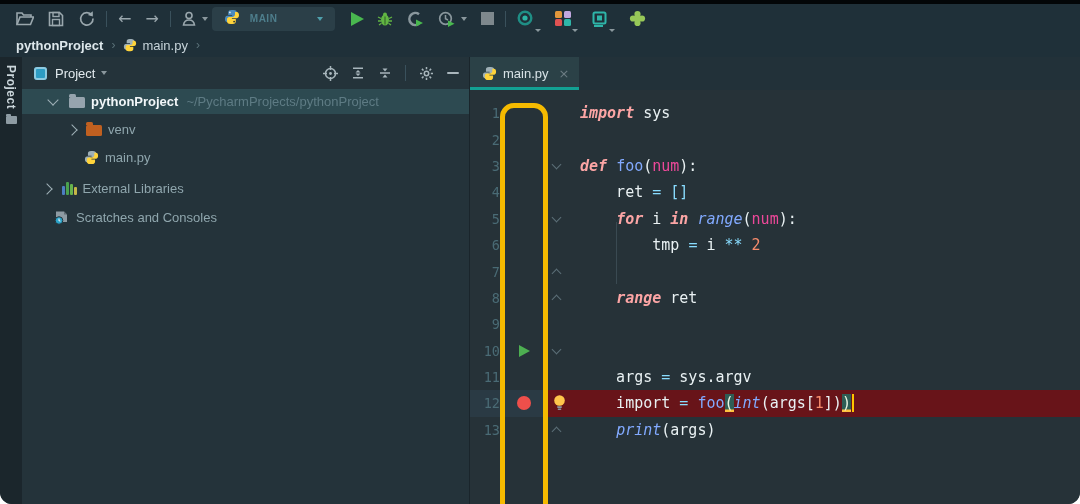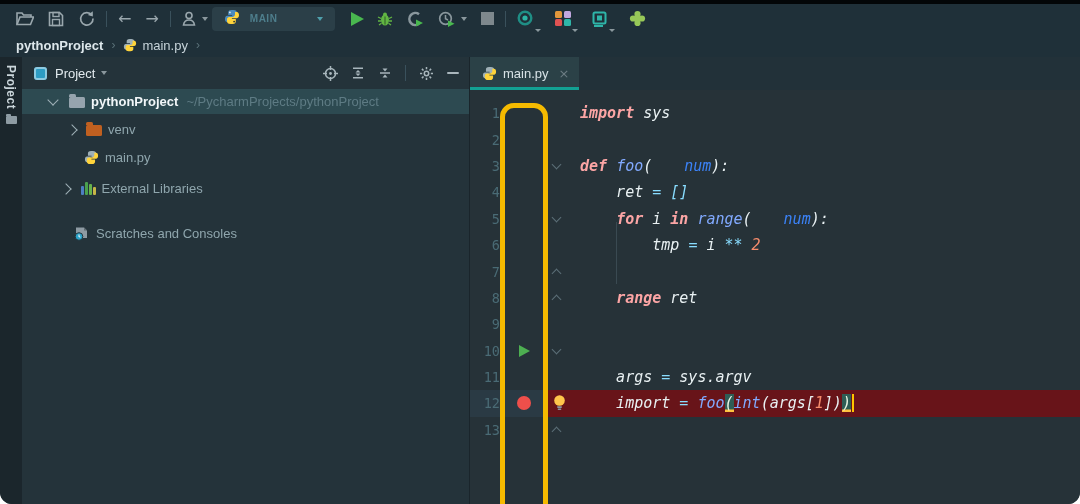--- a/index.html
+++ b/index.html
@@ -66,25 +66,25 @@
   .tab .underline{position:absolute;left:0;right:0;bottom:0;height:3px;background:#12A193;}
   .tab .close{color:#6D7D84;font-size:13px;margin-left:4px;font-family:"DejaVu Sans",sans-serif;}
   .editor-body{position:relative;flex:1;overflow:hidden;font-family:"DejaVu Sans Mono",monospace;font-size:15px;}
   .code{position:absolute;top:10px;left:0;right:0;}
   .code-line{display:flex;height:26.4px;position:relative;}
   .gut{display:flex;width:78px;flex-shrink:0;align-items:center;}
   .gut .num{width:30px;text-align:right;color:#4A6B75;font-size:13.5px;}
   .gut .ic{width:48px;display:flex;justify-content:center;align-items:center;}
   .foldc{width:16px;flex-shrink:0;display:flex;justify-content:center;align-items:center;}
   .content{flex:1;padding-left:16px;display:flex;align-items:center;min-width:0;}
-  .tok{white-space:pre;font-style:italic;}
+  .tok{white-space:pre;}
   .kw{color:#fca5a5;font-style:italic;font-weight:bold;}
   .fn{color:#82AAFF;}
   .fnc{color:#82AAFF;font-style:italic;}
-  .prm{color:#3b82f6;margin-left:32px;}
+  .prm{color:#ec4899;}
   .num-tok{color:#F78C6C;}
   .op{color:#89DDFF;}
   .str{color:#C3E88D;}
   .txt{color:#E9F1F3;}
   .paren{color:#EAF5E2;background:#2E5D55;box-shadow:inset 0 -2.5px 0 #FFC23E;}
   .cursor{display:inline-block;width:2.5px;height:18px;background:#FFC400;margin-left:1px;vertical-align:middle;}
   .bp-line .gut{background:#2A3A44;}
   .bp-line .foldc,.bp-line .content{background:#681419;}
   .run-tri{width:0;height:0;border-left:11px solid #4DAF51;border-top:6.5px solid transparent;border-bottom:6.5px solid transparent;}
   .bp-dot{width:14px;height:14px;border-radius:50%;background:#EE4F4B;}
@@ -282,31 +282,31 @@
           <div class="folder f-orange" style="margin-left:4px"></div>
           <span>venv</span>
         </div>
         <div class="trow" style="padding-left:62px;margin-top:3px">
           <svg width="15" height="15" viewBox="0 0 16 16">
               <path d="M7.6 1C4.9 1 4.2 2.3 4.2 3.8V6h3.9v.8H3.2C1.7 6.8 1 8.2 1 9.9s.7 3.1 2.2 3.1H5v-2.3C5 9.2 6.2 8 7.7 8h3.1c1.2 0 2.2-1 2.2-2.2V3.8C13 2.3 11.9 1 9.5 1z" fill="#9FB0B7"></path>
               <path d="M8.4 15c2.7 0 3.4-1.3 3.4-2.8V10H7.9v-.8h4.9c1.5 0 2.2-1.4 2.2-3.1S14.3 3 12.8 3H11v2.3C11 6.8 9.8 8 8.3 8H5.2C4 8 3 9 3 10.2v2C3 13.7 4.1 15 6.5 15z" fill="#FFD43B"></path>
             </svg>
           <span>main.py</span>
         </div>
-        <div class="trow" style="padding-left:40px;margin-top:6px">
+        <div class="trow" style="padding-left:21px;margin-top:6px">
           <div class="chev right"></div>
           <div class="bars" style="margin-left:5px">
             <div style="height:9px;background:#4D7EC2"></div>
               <div style="height:13px;background:#4AA14E"></div>
               <div style="height:11px;background:#67B34D"></div>
               <div style="height:8px;background:#C6B647"></div>
           </div>
           <span>External Libraries</span>
         </div>
-        <div class="trow" style="padding-left:52px;margin-top:20px">
+        <div class="trow" style="padding-left:32px;margin-top:4px">
           <svg width="16" height="15" viewBox="0 0 16 15">
               <path d="M2 1.5h8l3 3v7.5H2z" fill="#8E9BA3"></path>
               <path d="M10 1.5l3 3h-3z" fill="#5F6B72"></path>
               <circle cx="5" cy="10.5" r="3.8" fill="#2AA3C9" stroke="#24333A" stroke-width="1"></circle>
               <path d="M5 8.5v2l1.4.9" stroke="#E8F2F6" stroke-width="1.1" fill="none"></path>
             </svg>
           <span>Scratches and Consoles</span>
         </div>
       </div>
     </div>
@@ -492,19 +492,24 @@
                 </svg></div>
             </div>
             <div class="code-line">
               <div class="gut">
                 <div class="num">13</div>
                 <div class="ic"></div>
               </div>
               <div class="foldc">
                 <div class="fold-chev fold-close"></div>
               </div>
+              <div class="content">
+                <span class="tok txt">    </span>
+                <span class="tok fnc">print</span>
+                <span class="tok txt">(args)</span>
+              </div>
             </div>
           </div>
         <div class="annot"></div>
       </div>
     </div>
   </div>
 </div>
 
 </body></html>

